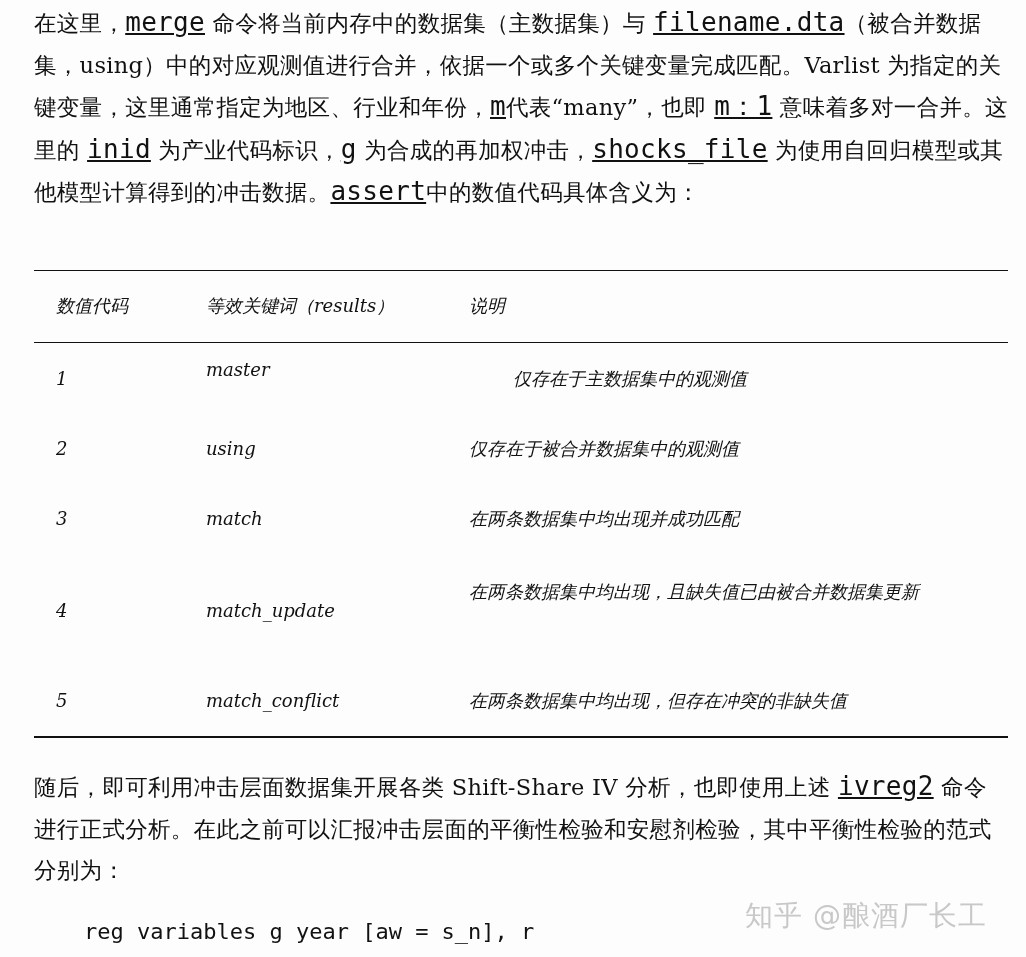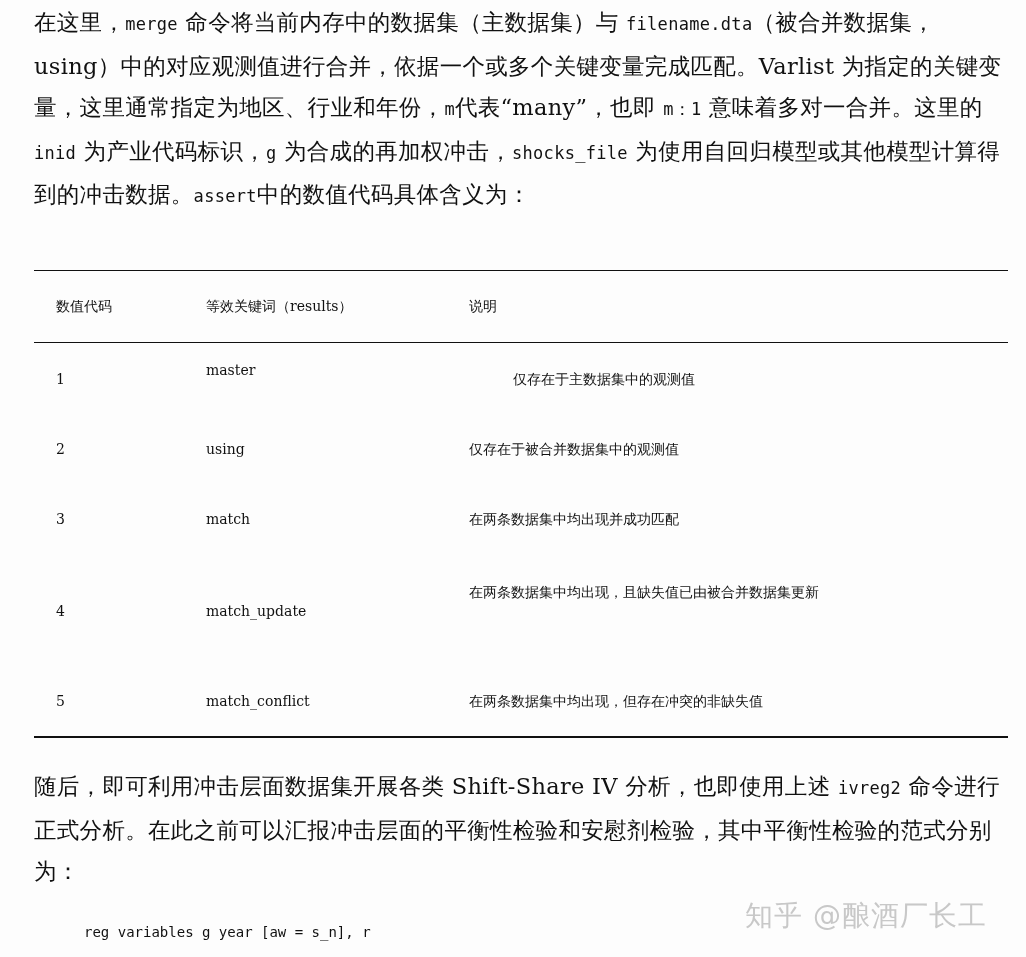--- a/index.html
+++ b/index.html
@@ -1,25 +1,25 @@
 <!DOCTYPE html>
 <html><head>
 <meta charset="utf-8">
 <style>
   html, body { margin:0; padding:0; background:#fdfdfd; }
   body { width:1026px; height:957px; position:relative; overflow:hidden; color:#111;
          font-family:"DejaVu Serif","Liberation Serif",serif; }
   .para { position:absolute; left:34px; width:975px; font-size:22.5px; line-height:41.5px; letter-spacing:0.3px; }
-  .mono { font-family:"DejaVu Sans Mono","Liberation Mono",monospace; font-size:17px; }
+  .mono { font-family:"DejaVu Sans Mono","Liberation Mono",monospace; font-size:26px;text-decoration:underline; }
   .p1 { top:2px; }
   .p2 { top:766px; }
-  .code { position:absolute; left:84px; top:912px; font-family:"DejaVu Sans Mono","Liberation Mono",monospace; font-size:14px; line-height:40px; }
+  .code { position:absolute; left:84px; top:912px; font-family:"DejaVu Sans Mono","Liberation Mono",monospace; font-size:22px; line-height:40px; }
   .table { position:absolute; left:34px; top:270px; width:974px; }
   .rule { position:absolute; left:0; width:974px; background:#111; }
-  .cell { position:absolute; font-size:14px; line-height:36px; }
+  .cell { position:absolute; font-size:18px; line-height:36px;font-style:italic; }
   .c1 { left:22px; }
   .c2 { left:172px; }
   .c3 { left:435px; width:530px; }
   .watermark { position:absolute; left:745px; top:897px; font-family:"DejaVu Sans","Liberation Sans",sans-serif; font-size:28px; color:#c8c8c8; letter-spacing:1px; }
 </style>
 </head>
 <body>
 
 <div class="para p1">
   <span>在这里，</span><span class="mono">merge</span><span> 命令将当前内存中的数据集（主数据集）与 </span><span class="mono">filename.dta</span><span>（被合并数据集，using）中的对应观测值进行合并，依据一个或多个关键变量完成匹配。Varlist 为指定的关键变量，这里通常指定为地区、行业和年份，</span><span class="mono">m</span><span>代表“many”，也即 </span><span class="mono">m：1</span><span> 意味着多对一合并。这里的 </span><span class="mono">inid</span><span> 为产业代码标识，</span><span class="mono">g</span><span> 为合成的再加权冲击，</span><span class="mono">shocks_file</span><span> 为使用自回归模型或其他模型计算得到的冲击数据。</span><span class="mono">assert</span><span>中的数值代码具体含义为：</span>

